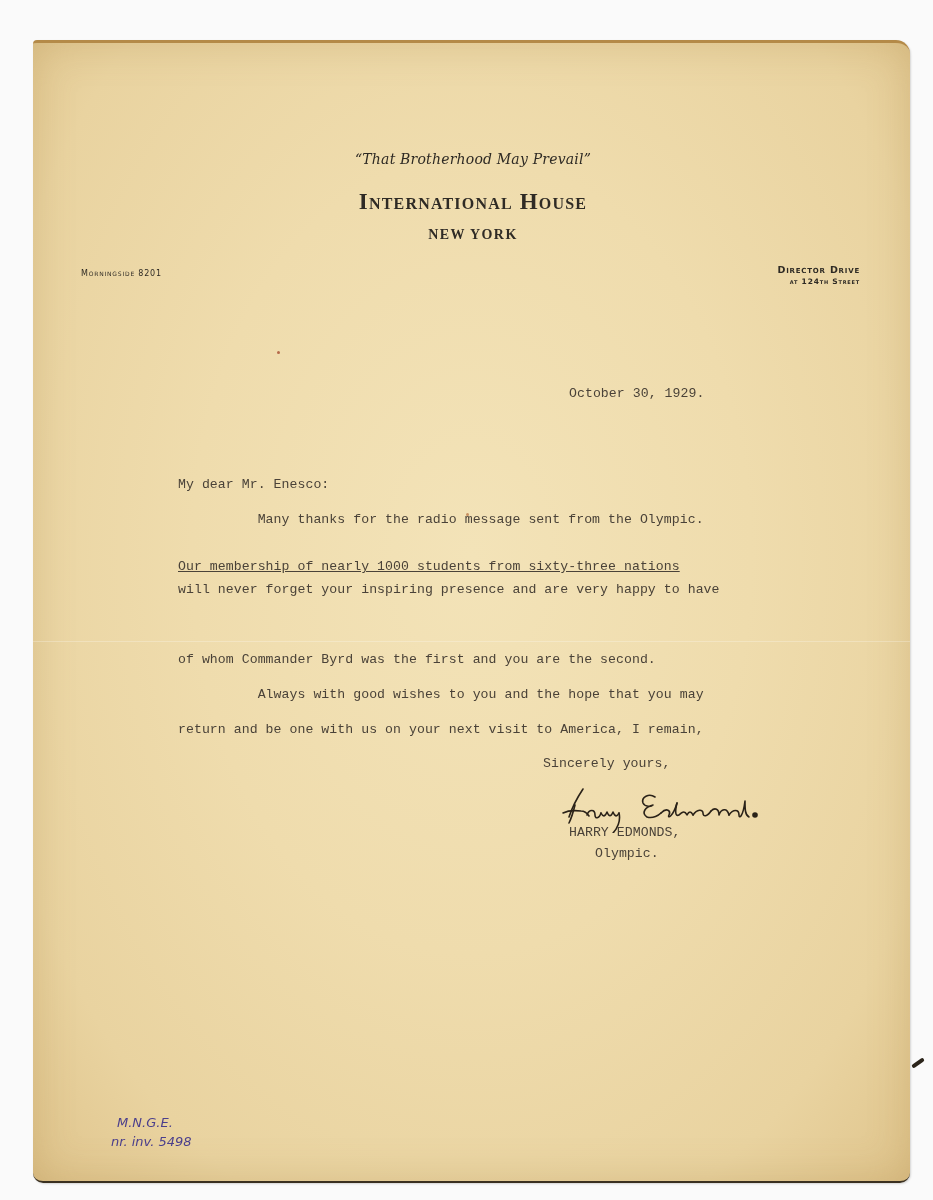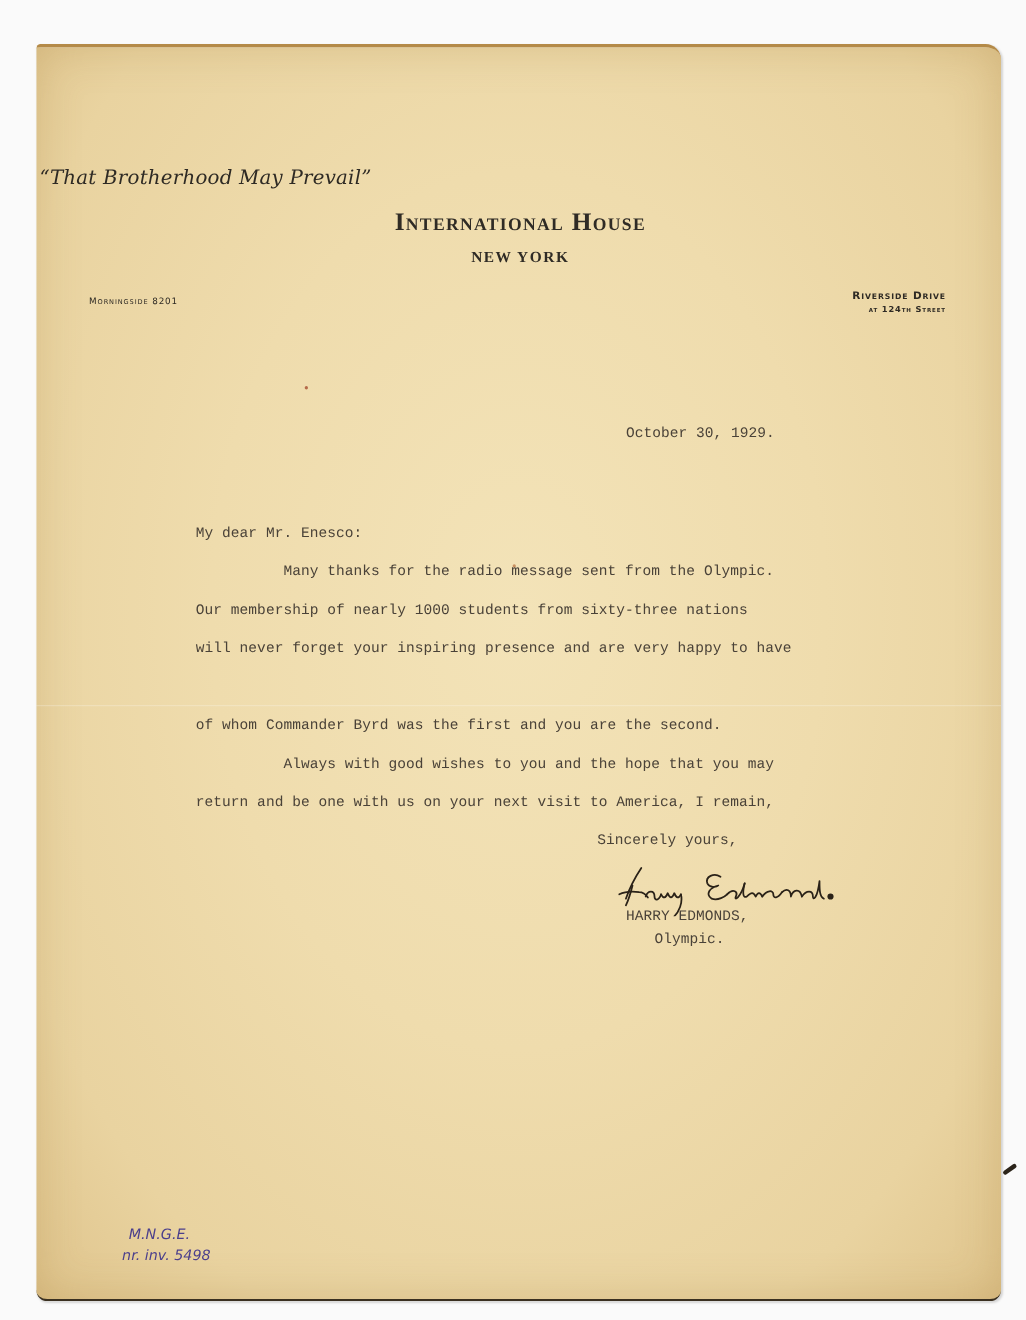--- a/index.html
+++ b/index.html
@@ -38,24 +38,24 @@
       width: 14px;
       height: 4px;
       background: #2b241a;
       border-radius: 3px;
       transform: rotate(-35deg);
     }
     .motto {
       position: absolute;
       left: 0; right: 0;
       top: 108px;
-      text-align: left;
+      text-align: center;
       font-family: "DejaVu Serif", serif;
       font-style: italic;
-      font-size: 18px;
+      font-size: 14px;
       color: #2e2a24;
       letter-spacing: 0.2px;
       padding-left: 3px;
     }
     .org-name {
       position: absolute;
       left: 0; right: 0;
       top: 146px;
       text-align: center;
       font-family: "Liberation Serif", serif;
@@ -148,29 +148,29 @@
   <div class="fold-line"></div>
   <div class="tear-mark"></div>
   <div class="spot" style="left:244px; top:308px;"></div>
   <div class="spot" style="left:433px; top:470px; background:#c99060;"></div>
 
   <div class="motto">“That Brotherhood May Prevail”</div>
   <div class="org-name">International House</div>
   <div class="org-city">NEW YORK</div>
   <div class="phone">Morningside 8201</div>
   <div class="address">
-    <div class="line1">Riverside Drive</div>
+    <div class="line1">Director Drive</div>
     <div class="line2">at 124th Street</div>
   </div>
 
   <div class="typed date">October 30, 1929.</div>
   <div class="typed salutation">My dear Mr. Enesco:</div>
 
   <div class="typed body-line" style="top:469px;">          Many thanks for the radio message sent from the Olympic.</div>
-  <div class="typed body-line" style="top:504px;">Our membership of nearly 1000 students from sixty-three nations</div>
+  <div class="typed body-line" style="top:516px;text-decoration:underline;">Our membership of nearly 1000 students from sixty-three nations</div>
   <div class="typed body-line" style="top:539px;">will never forget your inspiring presence and are very happy to have</div>
   <div class="typed body-line" style="top:644px;">          Always with good wishes to you and the hope that you may</div>
   <div class="typed body-line" style="top:609px;">of whom Commander Byrd was the first and you are the second.</div>
   <div class="typed body-line" style="top:679px;">return and be one with us on your next visit to America, I remain,</div>
 
   <div class="typed closing">Sincerely yours,</div>
 
   <svg class="signature" viewBox="0 0 240 50">
     <title>Harry Edmonds</title>
     <g fill="none" stroke="#2a2218" stroke-width="1.6" stroke-linecap="round" stroke-linejoin="round">

